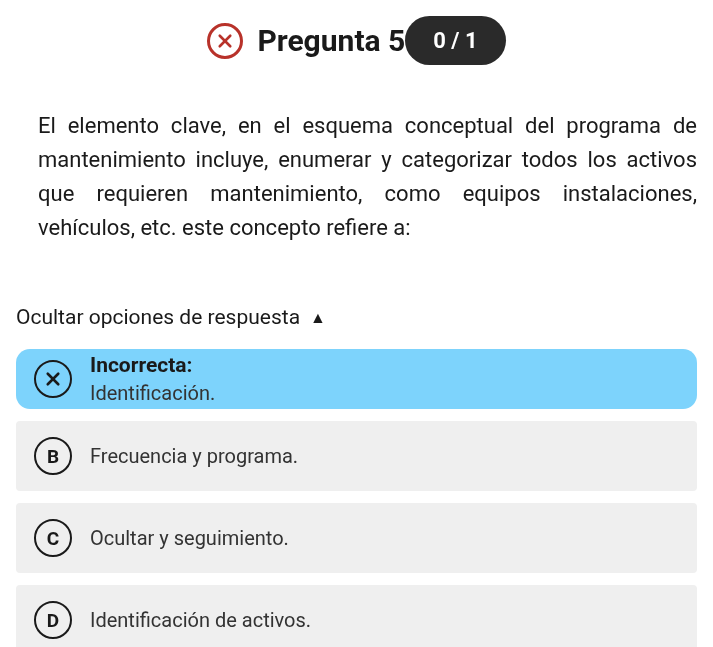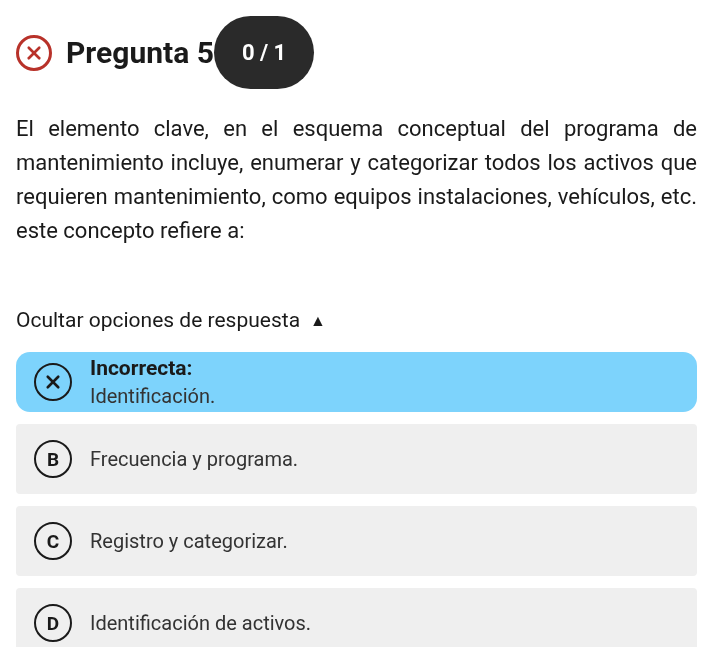--- a/index.html
+++ b/index.html
@@ -10,22 +10,22 @@
     body {
       font-family: -apple-system, BlinkMacSystemFont, "Segoe UI", Roboto, Helvetica, Arial, sans-serif;
       background: #fff;
       width: 713px;
       padding: 16px;
       color: #1a1a1a;
     }
     .header {
       display: flex;
       align-items: center;
-      justify-content: flex-start;
-      margin-bottom: 23px;
+      justify-content: center;
+      margin-bottom: 44px;
     }
     .header-left {
       display: flex;
       align-items: center;
       gap: 14px;
     }
     .x-circle-icon {
       width: 36px;
       height: 36px;
       border: 3px solid #b8322a;
@@ -42,29 +42,30 @@
     .question-title {
       font-size: 30px;
       font-weight: 700;
       color: #1a1a1a;
     }
     .score-badge {
       background: #2a2a2a;
       color: #fff;
       font-size: 22px;
       font-weight: 700;
-      padding: 24px 28px;
+      padding: 12px 28px;
       border-radius: 999px;
     }
     .question-text {
       font-size: 22px;
       line-height: 1.55;
       text-align: justify;
       color: #1a1a1a;
       margin-bottom: 60px;
+      margin-left: 22px;
     }
     .toggle-row {
       display: flex;
       align-items: center;
       gap: 10px;
       font-size: 21px;
       color: #1a1a1a;
       margin-bottom: 20px;
       cursor: pointer;
     }
@@ -164,21 +165,21 @@
     </div>
   </div>
 
   <div class="option default">
     <div class="option-badge">B</div>
     <div class="option-text">Frecuencia y programa.</div>
   </div>
 
   <div class="option default">
     <div class="option-badge">C</div>
-    <div class="option-text">Registro y categorizar.</div>
+    <div class="option-text">Ocultar y seguimiento.</div>
   </div>
 
   <div class="option default">
     <div class="option-badge">D</div>
     <div class="option-text">Identificación de activos.</div>
   </div>
 
 </div>
 
 </body></html>

